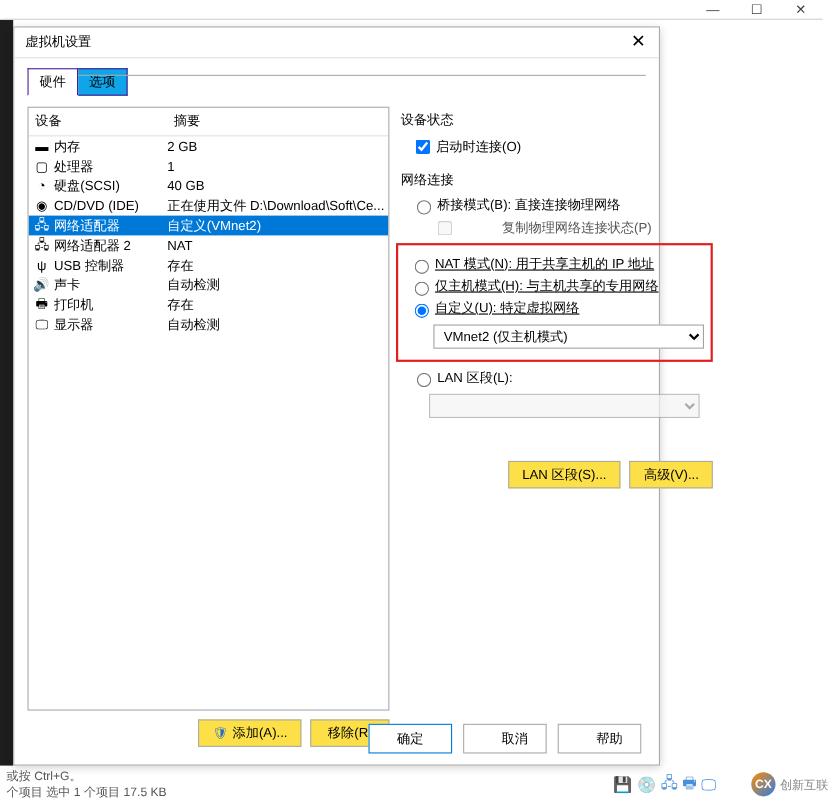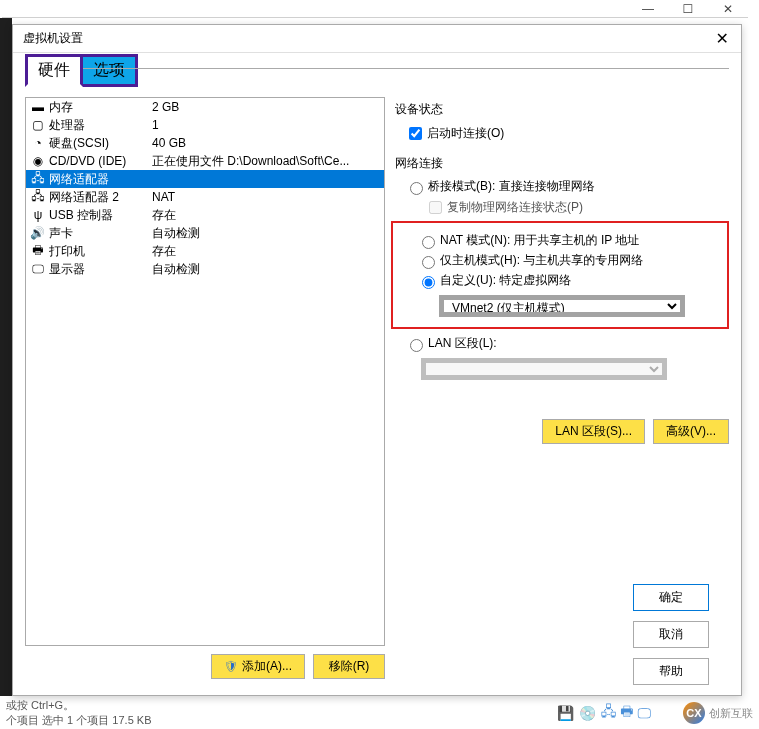--- a/index.html
+++ b/index.html
@@ -1,25 +1,25 @@
 <!DOCTYPE html>
 <html><head>
 <meta charset="utf-8">
 <style>
   * { box-sizing: border-box; font-family: "Microsoft YaHei", "Segoe UI", Tahoma, sans-serif; }
   body { margin: 0; background: #fff; width: 759px; height: 729px; position: relative; font-size: 12px; }
   .outer-window { position: absolute; top: 0; left: 2px; width: 746px; height: 18px; background: #fff; border-bottom: 1px solid #d0d0d0; }
   .outer-controls { position: absolute; right: 0; top: 0; display: flex; }
   .outer-btn { width: 40px; height: 18px; display: flex; align-items: center; justify-content: center; color: #444; }
-  .dialog { position: absolute; top: 24px; left: 12px; width: 730px; height: 672px; border: 1px solid #aaa; background: #fff; box-shadow: 0 2px 8px rgba(0,0,0,0.2); }
+  .dialog { position: absolute; top: 24px; left: 12px; width: 588px; height: 672px; border: 1px solid #aaa; background: #fff; box-shadow: 0 2px 8px rgba(0,0,0,0.2); }
   .title-bar { height: 28px; display: flex; align-items: center; justify-content: space-between; padding: 0 6px 0 10px; border-bottom: 1px solid #e0e0e0; }
   .title-text { font-size: 12px; }
   .close-x { font-size: 16px; padding: 0 6px; line-height: 1; }
   .tab-area { display: flex; align-items: flex-end; padding: 10px 12px 0 12px; height: 34px; }
-  .tab { border: 3px solid #4c1d95; padding: 3px 10px; font-size: 16px; background: #fff; position: relative; margin-top: 20px; }
+  .tab { border: 1px solid #4c1d95; padding: 3px 10px; font-size: 12px; background: #fff; position: relative; margin-top: 20px; }
   .tab.active { border-bottom-color: #fff; z-index: 2; }
   .tab.inactive { background: #0ea5e9; border-left: none; }
   .tab-line { position: absolute; left: 12px; right: 12px; top: 43px; border-top: 1px solid #aaa; z-index: 0; }
   .content { display: flex; padding: 10px 12px 0 12px; gap: 10px; position: relative; }
   .left-panel { width: 360px; display: flex; flex-direction: column; }
   .device-list { border: 1px solid #aaa; height: 549px; overflow: hidden; }
   .list-header { display: flex; border-bottom: 1px solid #e0e0e0; font-size: 12px; }
   .col-device { width: 126px; padding: 4px 6px; }
   .col-summary { flex: 1; padding: 4px 6px; }
   .list-body { }
@@ -29,29 +29,29 @@
   .dev-name { width: 103px; white-space: nowrap; overflow: hidden; }
   .dev-summary { flex: 1; white-space: nowrap; overflow: hidden; text-overflow: ellipsis; padding-right: 4px; }
   .left-buttons { display: flex; justify-content: flex-end; gap: 8px; margin-top: 8px; }
   .btn { border: 1px solid #aaa; background: #fde047; padding: 3px 12px; font-size: 12px; display: inline-flex; align-items: center; gap: 4px; min-width: 72px; justify-content: center; }
   .shield { color: #2a6ec7; font-size: 11px; }
   .right-panel { flex: 1; padding-top: 4px; position: relative; }
   .group { margin-bottom: 12px; }
   .group-title { font-size: 12px; margin-bottom: 6px; }
   .cb-row, .rb-row { display: flex; align-items: center; font-size: 12px; margin: 3px 0 3px 10px; }
   .cb-row input, .rb-row input { margin-right: 5px; }
-  .indent { margin-left: 30px; color: #555; }
-  .highlight-box { border: 2px solid #e02020; padding: 6px 6px 10px 20px; margin: 4px 0 6px -4px; }
+  .indent { margin-left: 30px; color: #555; gap: 40px; }
+  .highlight-box { border: 2px solid #e02020; padding: 6px 6px 10px 6px; margin: 4px 0 6px -4px; text-decoration: underline; }
   .select-wrap { margin: 6px 0 0 26px; }
-  select { width: 246px; height: 22px; border: 5px solid #a3a3a3; background: #fff; font-size: 12px; padding-left: 4px; }
+  select { width: 246px; height: 22px; border: 1px solid #a3a3a3; background: #fff; font-size: 12px; padding-left: 4px; }
   select[disabled] { color: #888; background: #f4f4f4; }
   .right-buttons { position: absolute; right: 0; top: 322px; display: flex; gap: 8px; }
-  .bottom-buttons { position: absolute; bottom: 10px; right: 32px; display: flex; gap: 10px; flex-direction: column; }
+  .bottom-buttons { position: absolute; bottom: 10px; right: 16px; display: flex; gap: 10px; }
   .btn-main { border: 1px solid #0078d7; background: #fff; padding: 4px 0; width: 76px; text-align: center; font-size: 12px; }
-  .btn-plain { border: 1px solid #aaa; background: #fff; padding: 4px 4px; width: 76px; text-align: center; font-size: 12px; }
+  .btn-plain { border: 1px solid #aaa; background: #fff; padding: 4px 16px; width: 76px; text-align: right; font-size: 12px; }
   .status-bar { position: absolute; bottom: 0; left: 0; right: 0; height: 32px; font-size: 11px; color: #555; padding: 0 6px; display: flex; align-items: center; justify-content: space-between; }
   .status-icons { display: flex; gap: 4px; font-size: 14px; color: #4a90d9; align-items: center; }
   .left-bg { position: absolute; top: 18px; left: 0; width: 12px; height: 678px; background: #1e1e1e; z-index: -1; }
   .right-bg { position: absolute; top: 18px; right: 0; width: 11px; height: 678px; background: #fff; z-index: -1; }
   .logo-area { display: flex; align-items: center; gap: 4px; font-size: 11px; color: #888; margin-left: 28px; }
   .logo-circle { width: 22px; height: 22px; border-radius: 50%; background: linear-gradient(135deg,#ff8c00,#2b7de9); color:#fff; display:flex; align-items:center; justify-content:center; font-weight:bold; font-size:11px; }
 </style>
 </head>
 <body>
 
@@ -74,20 +74,24 @@
 
   <div class="tab-area">
     <div class="tab active">硬件</div>
     <div class="tab inactive">选项</div>
   </div>
   <div class="tab-line"></div>
 
   <div class="content">
     <div class="left-panel">
       <div class="device-list">
+        <div class="list-header">
+          <div class="col-device">设备</div>
+          <div class="col-summary">摘要</div>
+        </div>
         <div class="list-body" id="list-body">
             <div class="device-row">
               <span class="dev-icon">▬</span>
               <span class="dev-name">内存</span>
               <span class="dev-summary">2 GB</span>
             </div>
             <div class="device-row">
               <span class="dev-icon">▢</span>
               <span class="dev-name">处理器</span>
               <span class="dev-summary">1</span>
@@ -98,20 +102,21 @@
               <span class="dev-summary">40 GB</span>
             </div>
             <div class="device-row">
               <span class="dev-icon">◉</span>
               <span class="dev-name">CD/DVD (IDE)</span>
               <span class="dev-summary">正在使用文件 D:\Download\Soft\Ce...</span>
             </div>
             <div class="device-row selected">
               <span class="dev-icon">🖧</span>
               <span class="dev-name">网络适配器</span>
+              <span class="dev-summary">自定义(VMnet2)</span>
             </div>
             <div class="device-row">
               <span class="dev-icon">🖧</span>
               <span class="dev-name">网络适配器 2</span>
               <span class="dev-summary">NAT</span>
             </div>
             <div class="device-row">
               <span class="dev-icon">ψ</span>
               <span class="dev-name">USB 控制器</span>
               <span class="dev-summary">存在</span>

